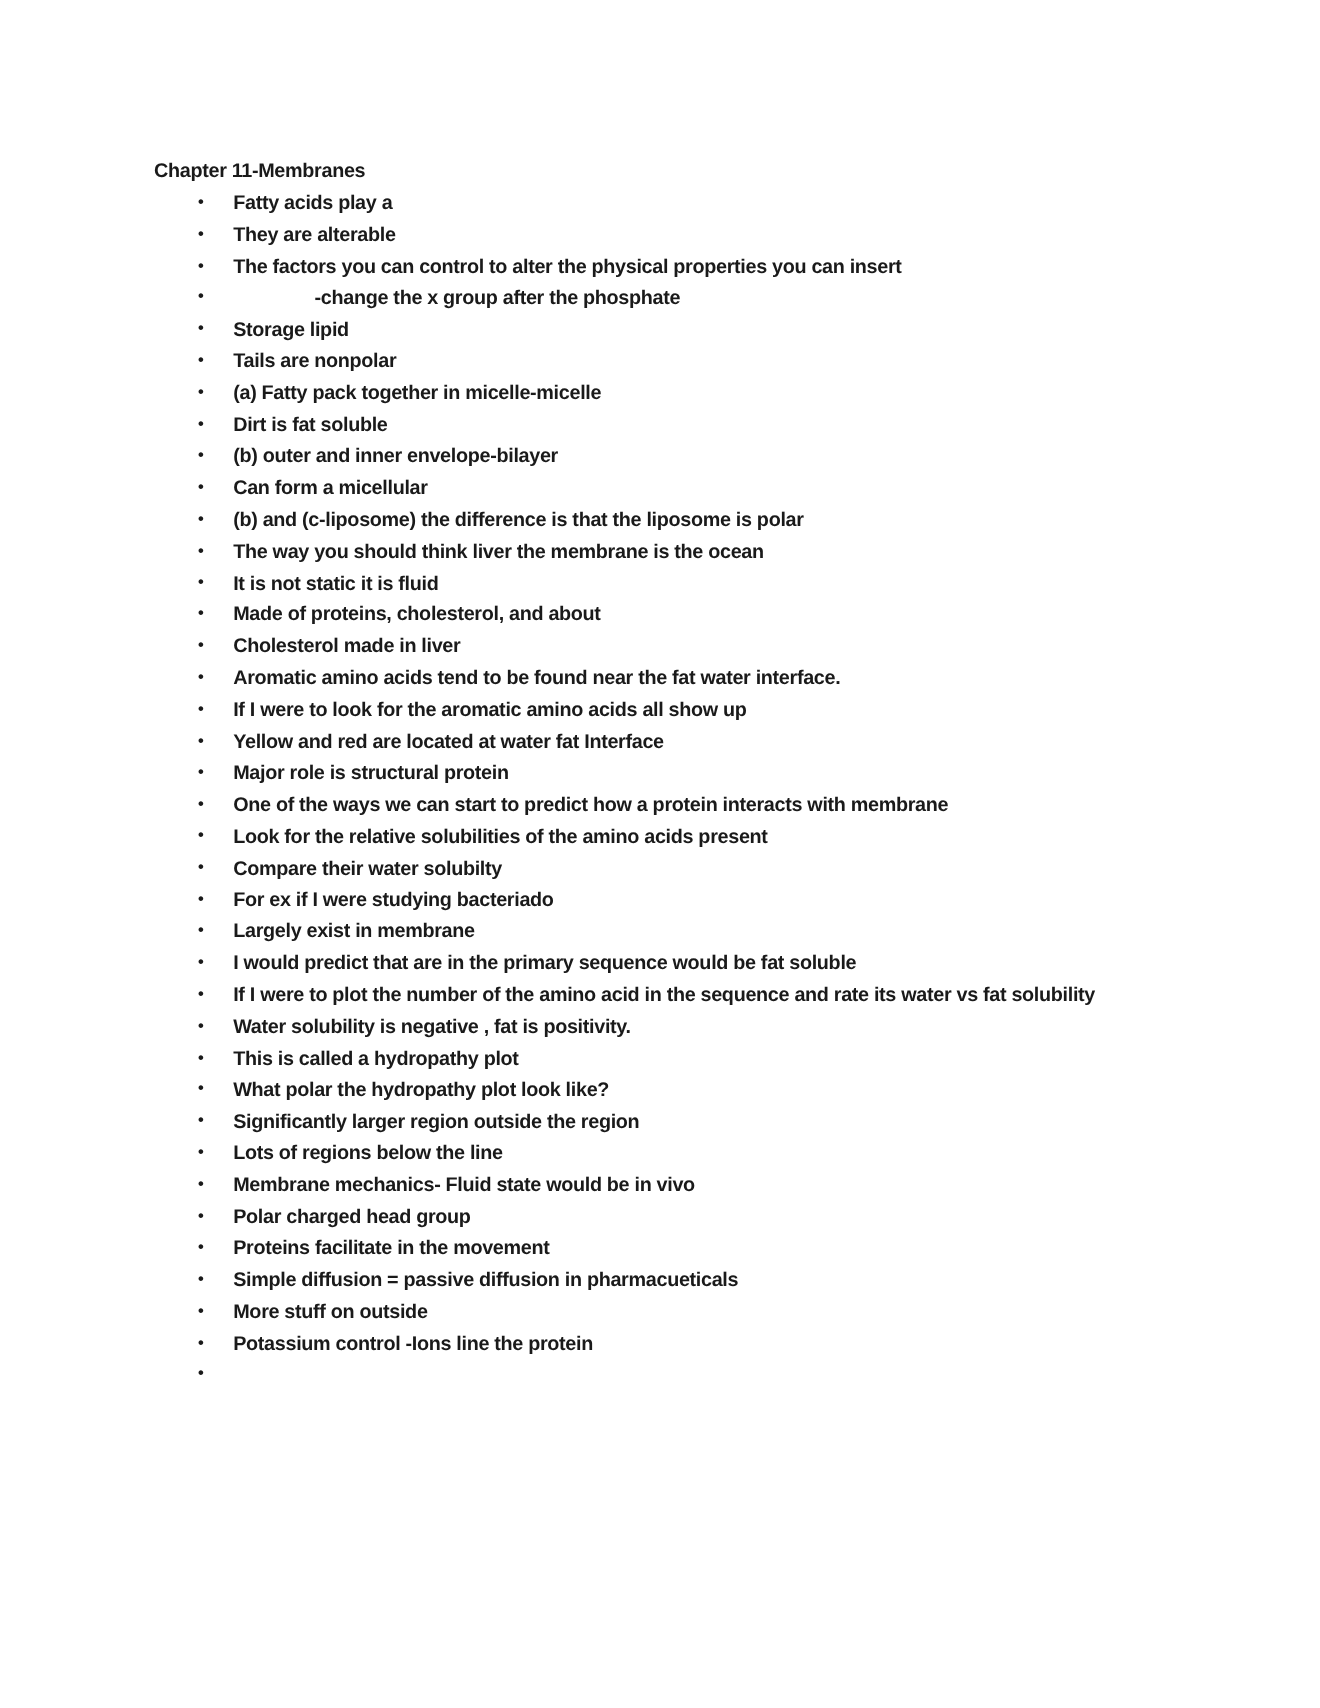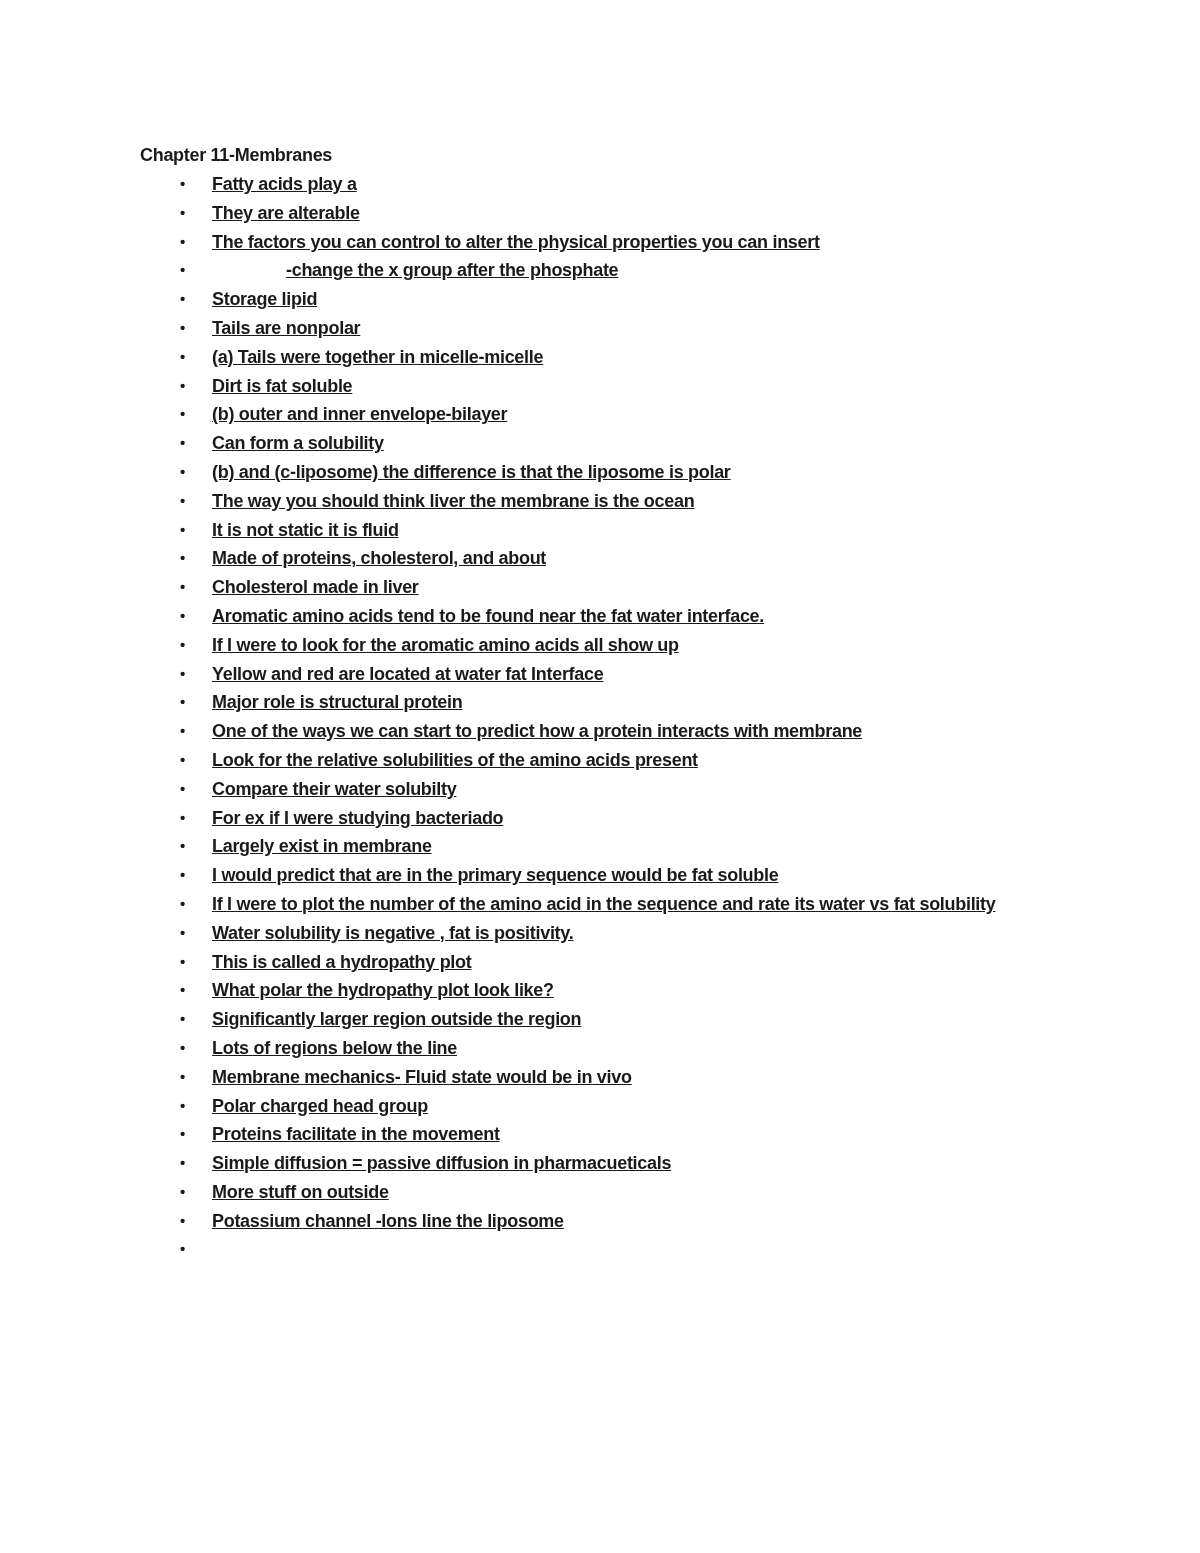--- a/index.html
+++ b/index.html
@@ -45,21 +45,20 @@
   }
   .bullet {
     flex: 0 0 32px;
     width: 32px;
     font-size: 15px;
     line-height: 28.8px;
   }
   .li-text {
     flex: 1 1 auto;
     max-width: 830px;
-    text-decoration: underline;
   }
   li.indent .li-text {
     padding-left: 74px;
   }
 </style>
 </head>
 <body>
 
 <div class="page">
   <h1 class="doc-title">Chapter 11-Membranes</h1>
@@ -89,36 +88,36 @@
     <span class="li-text">Storage lipid</span>
   </li>
 
   <li>
     <span class="bullet">•</span>
     <span class="li-text">Tails are nonpolar</span>
   </li>
 
   <li>
     <span class="bullet">•</span>
-    <span class="li-text">(a) Tails were together  in micelle-micelle</span>
+    <span class="li-text">(a) Fatty pack together  in micelle-micelle</span>
   </li>
 
   <li>
     <span class="bullet">•</span>
     <span class="li-text">Dirt is fat soluble</span>
   </li>
 
   <li>
     <span class="bullet">•</span>
     <span class="li-text">(b) outer and inner envelope-bilayer</span>
   </li>
 
   <li>
     <span class="bullet">•</span>
-    <span class="li-text">Can form a solubility</span>
+    <span class="li-text">Can form a micellular</span>
   </li>
 
   <li>
     <span class="bullet">•</span>
     <span class="li-text">(b) and (c-liposome) the difference is that the liposome is polar</span>
   </li>
 
   <li>
     <span class="bullet">•</span>
     <span class="li-text">The way you should think liver the membrane is the ocean</span>
@@ -239,21 +238,21 @@
     <span class="li-text">Simple diffusion = passive diffusion in pharmacueticals</span>
   </li>
 
   <li>
     <span class="bullet">•</span>
     <span class="li-text">More stuff on outside</span>
   </li>
 
   <li>
     <span class="bullet">•</span>
-    <span class="li-text">Potassium channel -Ions line the liposome</span>
+    <span class="li-text">Potassium control -Ions line the protein</span>
   </li>
 
   <li>
     <span class="bullet">•</span>
     <span class="li-text"></span>
   </li>
 </ul>
 </div>
 
 </body></html>

